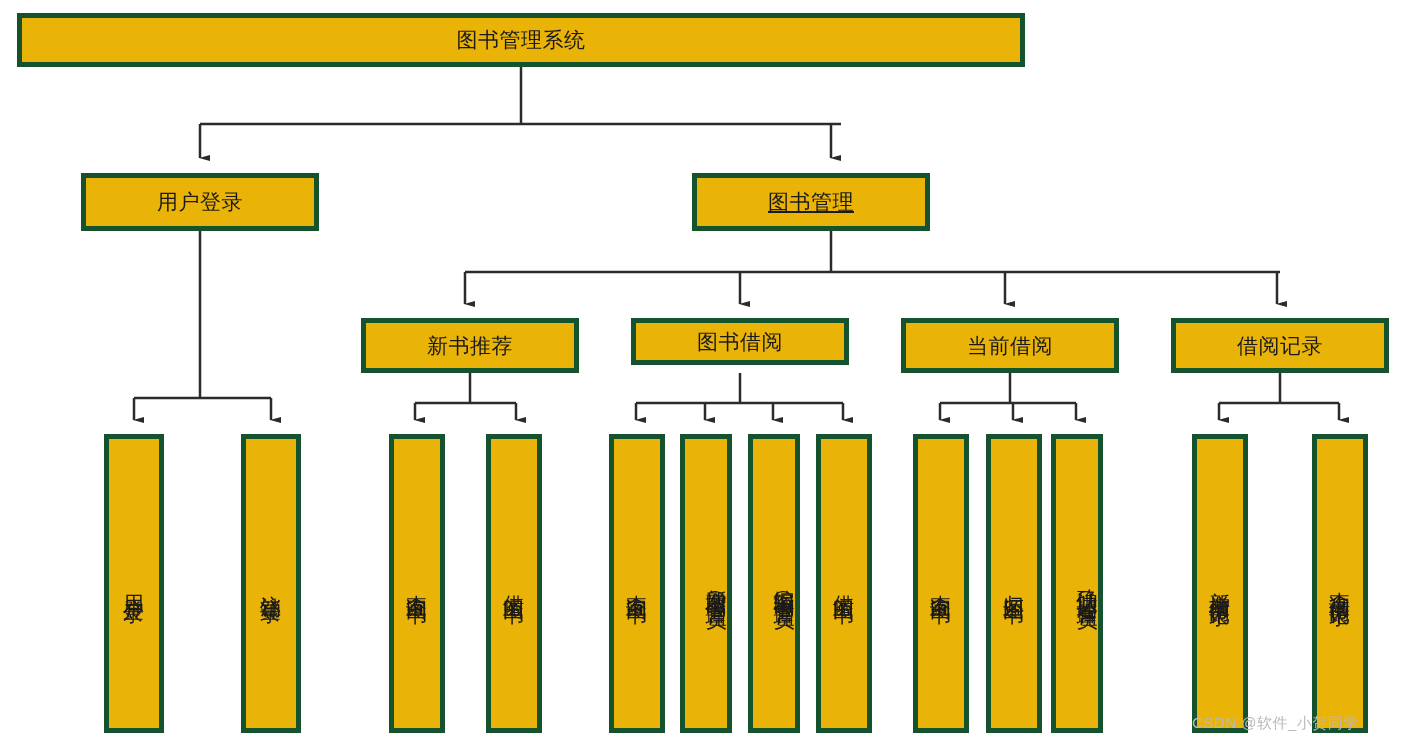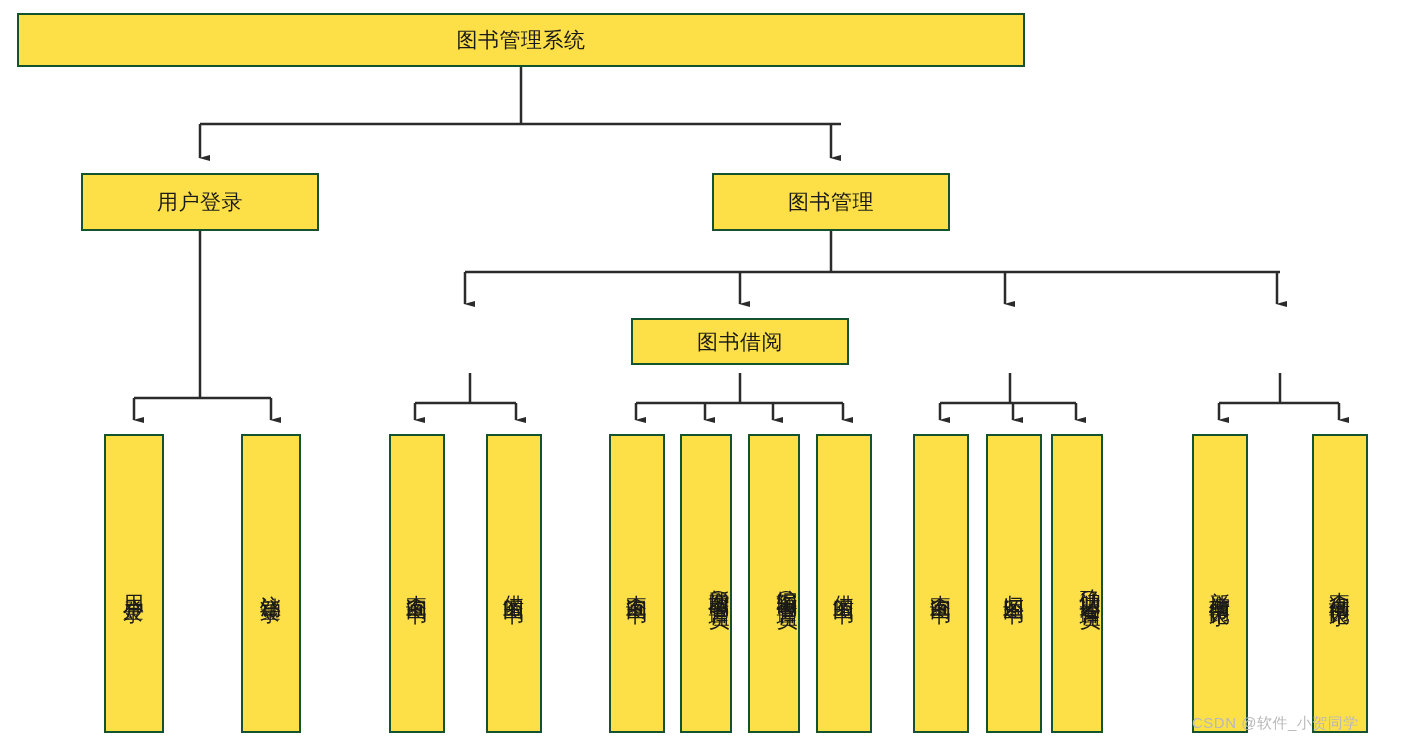--- a/index.html
+++ b/index.html
@@ -21,22 +21,22 @@
     position: absolute;
     left: 0;
     top: 0;
     width: 1405px;
     height: 747px;
   }
   
   .node {
     position: absolute;
     box-sizing: border-box;
-    background: #fde047;
-    border: 2px solid #14532d;
+    background: #eab308;
+    border: 5px solid #14532d;
     display: flex;
     align-items: center;
     justify-content: center;
     color: #1a1a1a;
     text-align: center;
   }
   .node-h {
     font-size: 21px;
     letter-spacing: 0.5px;
     white-space: nowrap;
@@ -128,23 +128,26 @@
       <path d="M1280,373 L1280,403"></path>
       <path d="M1219,403 L1339,403"></path>
       <path d="M1219,403 L1219,420" marker-end="url(#arrow)"></path>
       <path d="M1339,403 L1339,420" marker-end="url(#arrow)"></path>
     </g>
   </svg>
 
   <div class="node node-h" style="left:17px; top:13px; width:1008px; height:54px;">图书管理系统</div>
 
   <div class="node node-h" style="left:81px; top:173px; width:238px; height:58px;">用户登录</div>
-  <div class="node node-h" style="left:712px; top:173px; width:238px; height:58px;">图书管理</div>
+  <div class="node node-h" style="left:692px; top:173px; width:238px; height:58px;text-decoration:underline;">图书管理</div>
 
+  <div class="node node-h" style="left:361px; top:318px; width:218px; height:55px;">新书推荐</div>
   <div class="node node-h" style="left:631px; top:318px; width:218px; height:47px;">图书借阅</div>
+  <div class="node node-h" style="left:901px; top:318px; width:218px; height:55px;">当前借阅</div>
+  <div class="node node-h" style="left:1171px; top:318px; width:218px; height:55px;">借阅记录</div>
 
   <div class="node node-v" style="left:104px; top:434px; width:60px; height:299px;">用户登录</div>
   <div class="node node-v" style="left:241px; top:434px; width:60px; height:299px;">注销登录</div>
 
   <div class="node node-v" style="left:389px; top:434px; width:56px; height:299px;">查询图书</div>
   <div class="node node-v" style="left:486px; top:434px; width:56px; height:299px;">借阅图书</div>
 
   <div class="node node-v" style="left:609px; top:434px; width:56px; height:299px;">查询图书</div>
   <div class="node node-v align-top" style="left:680px; top:434px; width:52px; height:299px;">新增图书（管理员）</div>
   <div class="node node-v align-top" style="left:748px; top:434px; width:52px; height:299px;">编辑图书（管理员）</div>

